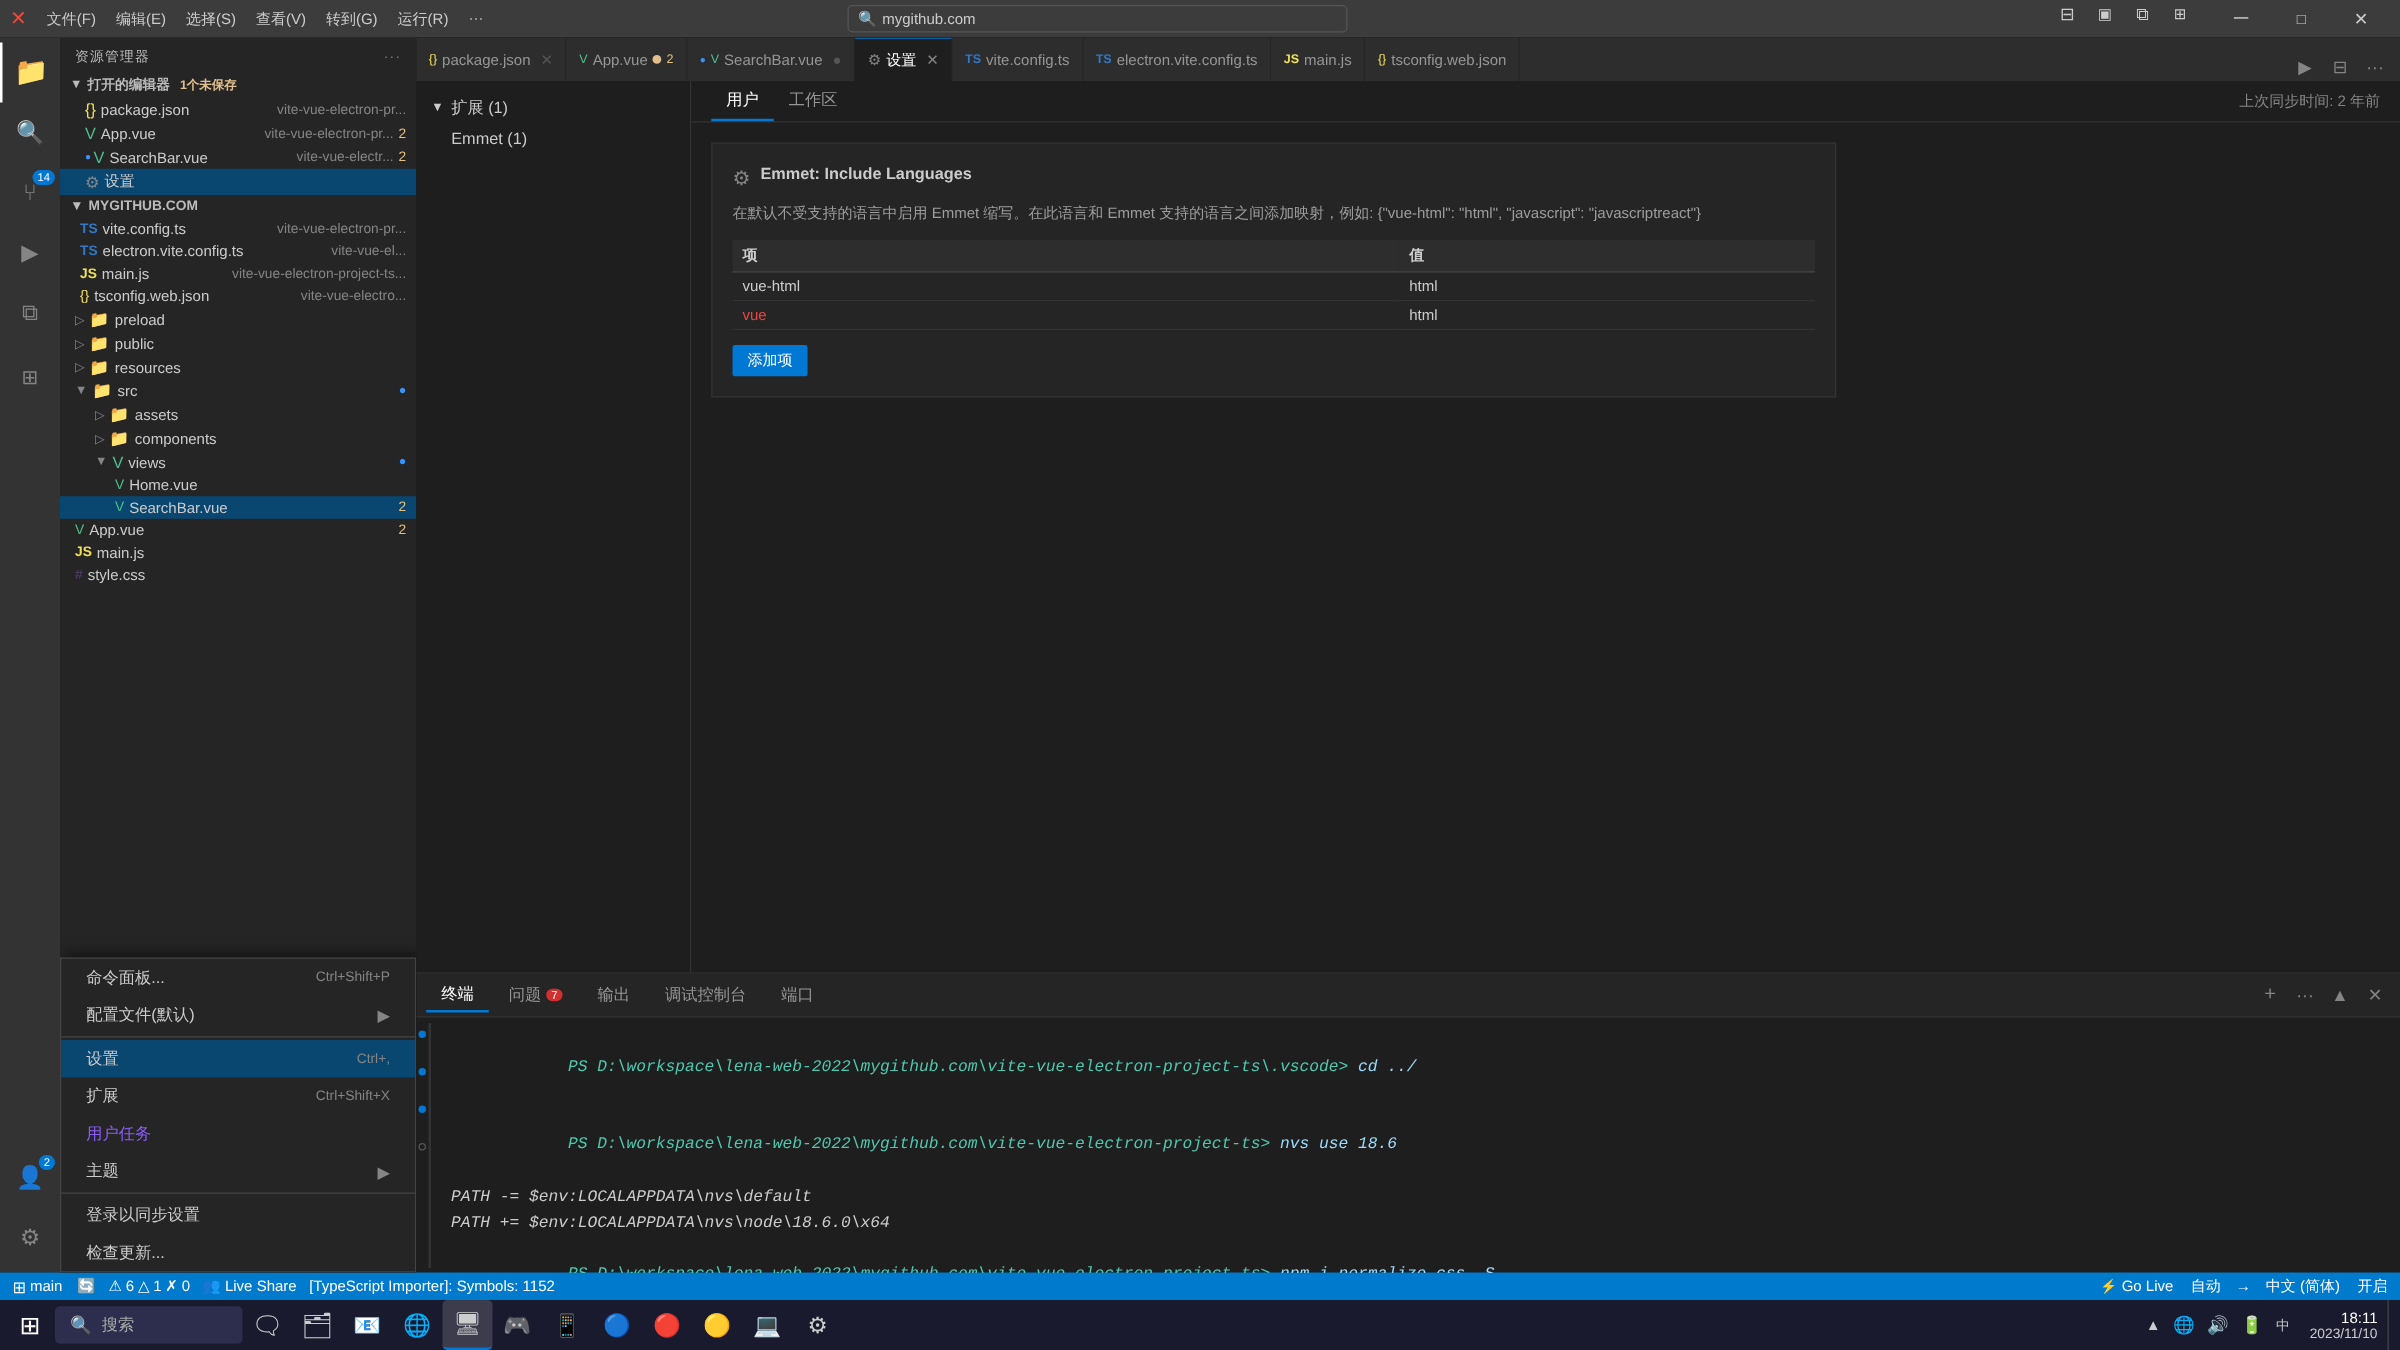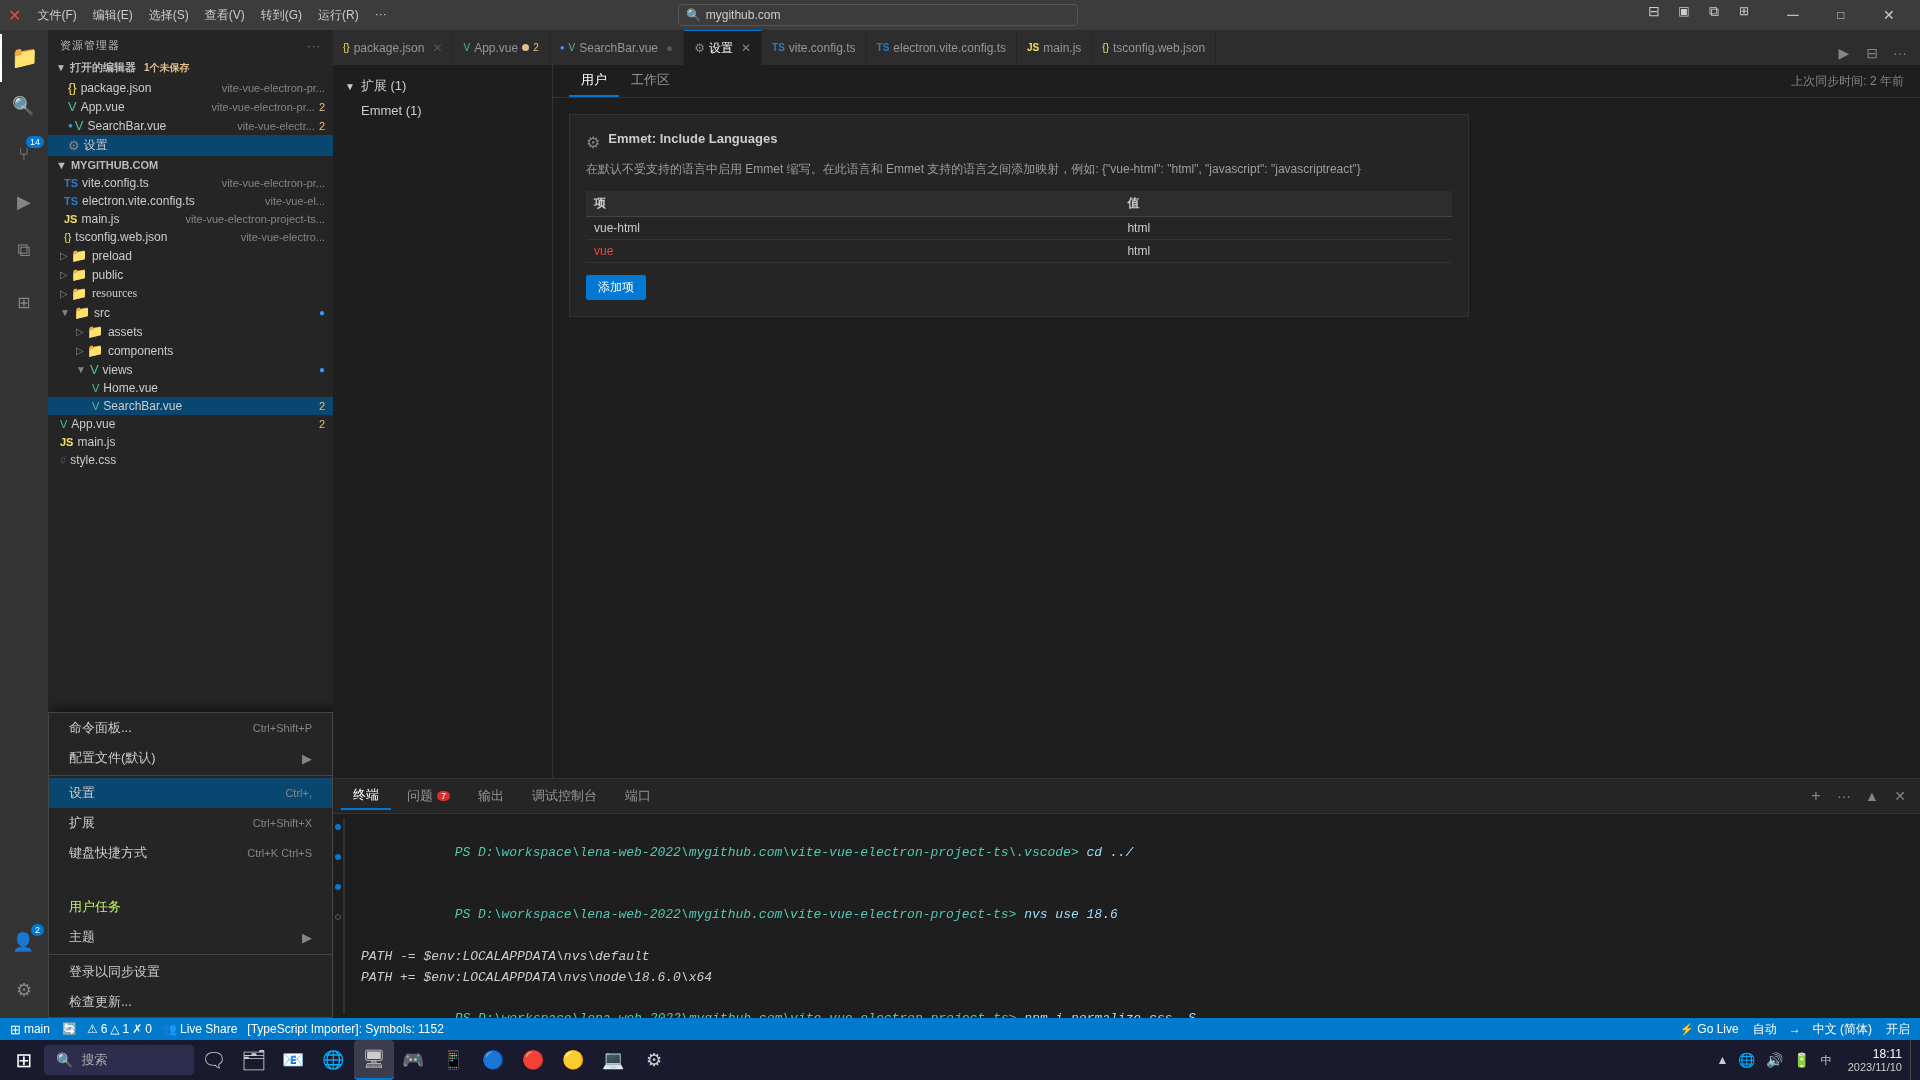--- a/index.html
+++ b/index.html
@@ -148,21 +148,21 @@
 
       <div class="tree-item" style="padding-left:12px;">
         <span style="margin-right:4px; font-size:10px; color:#858585;">▷</span>
         <span style="margin-right:4px;">📁</span>
         <span style="font-size:12px;">public</span>
       </div>
 
       <div class="tree-item" style="padding-left:12px;">
         <span style="margin-right:4px; font-size:10px; color:#858585;">▷</span>
         <span style="margin-right:4px;">📁</span>
-        <span style="font-size:12px;font-family:Liberation Serif, serif;">resources</span>
+        <span style="font-size:12px;">resources</span>
       </div>
 
       <div class="tree-item" style="padding-left:12px;">
         <span style="margin-right:4px; font-size:10px; color:#858585;">▼</span>
         <span style="margin-right:4px;">📁</span>
         <span style="font-size:12px; flex:1;">src</span>
         <span style="color:#3794ff; font-size:10px;">●</span>
       </div>
 
       <div class="tree-item" style="padding-left:28px;">
@@ -223,25 +223,21 @@
       </div>
       <div style="height:1px; background:#454545; margin:2px 0;"></div>
       <div style="display:flex; align-items:center; padding:6px 20px; cursor:pointer; color:#cccccc; font-size:13px; justify-content:space-between; background:#094771;">
         <span>设置</span>
         <span style="color:#858585; font-size:11px;">Ctrl+,</span>
       </div>
       <div style="display:flex; align-items:center; padding:6px 20px; cursor:pointer; color:#cccccc; font-size:13px; justify-content:space-between;">
         <span>扩展</span>
         <span style="color:#858585; font-size:11px;">Ctrl+Shift+X</span>
       </div>
-      <div style="display:flex; align-items:center; padding:6px 20px; cursor:pointer; color:#cccccc; font-size:13px; justify-content:space-between;">
-        <span>键盘快捷方式</span>
-        <span style="color:#858585; font-size:11px;">Ctrl+K Ctrl+S</span>
-      </div>
-      <div style="display:flex; align-items:center; padding:6px 20px; cursor:pointer; color:#bef264; font-size:13px; justify-content:space-between;margin-top:24px;">
+      <div style="display:flex; align-items:center; padding:6px 20px; cursor:pointer; color:#8b5cf6; font-size:13px; justify-content:space-between;">
         <span>用户任务</span>
       </div>
       <div style="display:flex; align-items:center; padding:6px 20px; cursor:pointer; color:#cccccc; font-size:13px; justify-content:space-between;">
         <span>主题</span>
         <span style="color:#858585;">▶</span>
       </div>
       <div style="height:1px; background:#454545; margin:2px 0;"></div>
       <div style="display:flex; align-items:center; padding:6px 20px; cursor:pointer; color:#cccccc; font-size:13px;">
         <span>登录以同步设置</span>
       </div>

